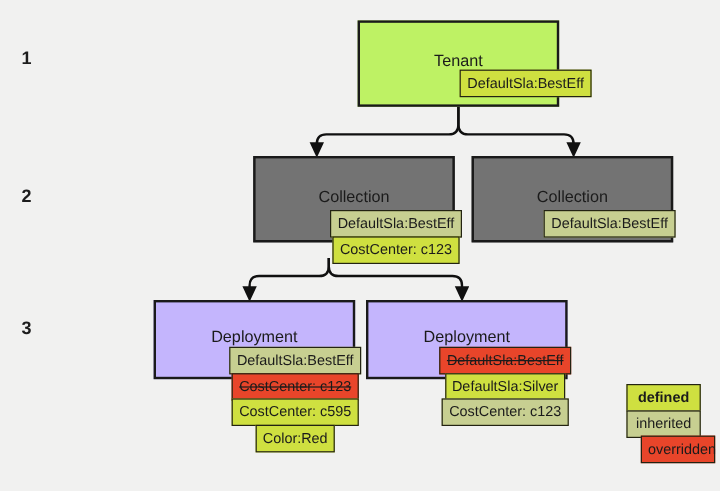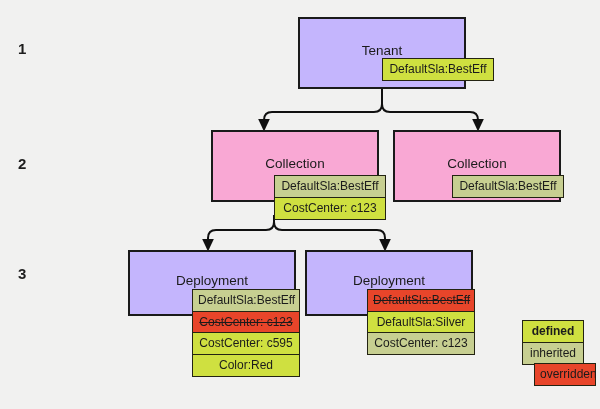--- a/index.html
+++ b/index.html
@@ -47,30 +47,31 @@
     font-size: 13.5px;
     color: #1b1b1b;
   }
   .node .node-title {
     display: block;
     text-align: center;
     width: 100%;
     line-height: 1;
     margin-top: -4px;
   }
-  .node.tenant     { background: #c4b5fd; }
-  .node.collection { background: #f9a8d4; }
+  .node.tenant     { background: #bef264; }
+  .node.collection { background: #737373; }
   .node.deployment { background: #c4b5fd; }
 
   
   .tag-stack {
     position: absolute;
     display: flex;
     flex-direction: column;
     z-index: 5;
+    align-items: center;
   }
   .tag {
     box-sizing: border-box;
     border: 1.5px solid #232312;
     height: 23px;
     line-height: 20px;
     text-align: center;
     font-size: 12px;
     color: #1b1b1b;
     white-space: nowrap;

